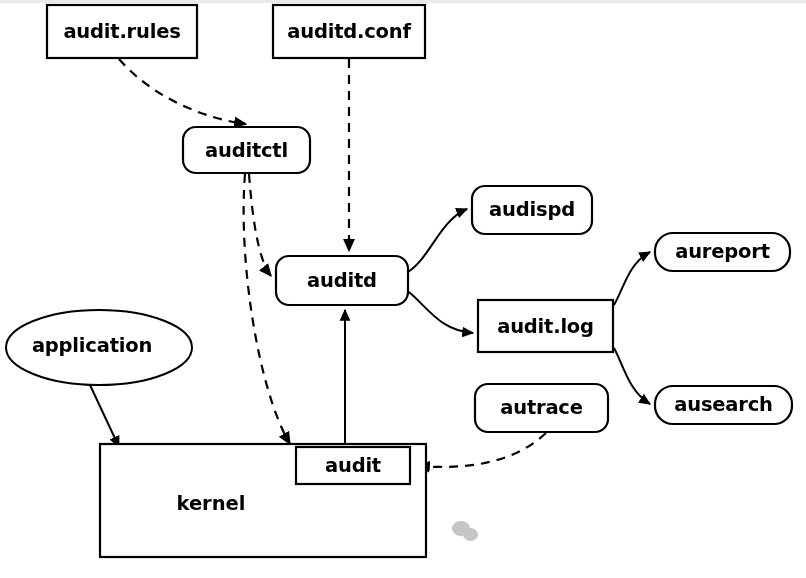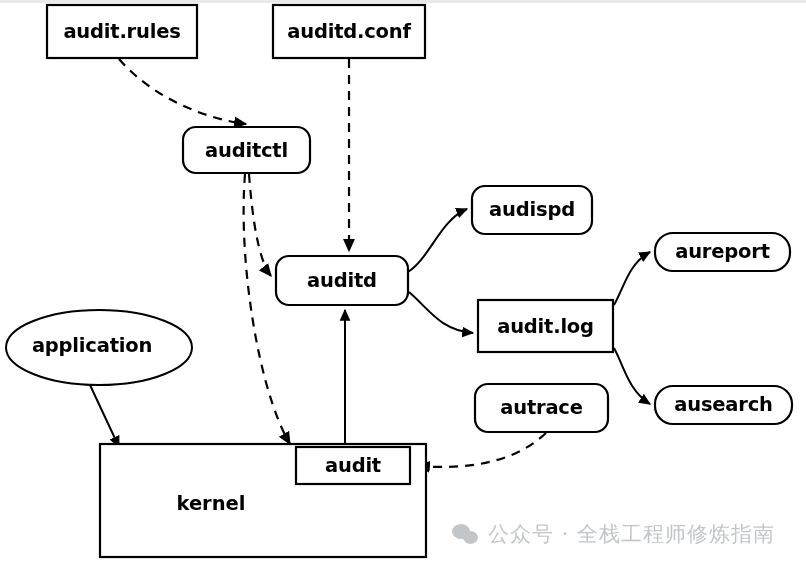--- a/index.html
+++ b/index.html
@@ -210,16 +210,15 @@
       <rect class="shape" x="296" y="447" width="114" height="37" rx="0"></rect>
       <text class="node-label" x="353" y="466">audit</text>
     </g>
 
     <text class="plain-label" x="211" y="504">kernel</text>
 
   </svg>
 
   <div class="watermark">
     <span class="wm-icon"></span>
-    <span>公众号 · 全栈工程师修炼指南</span>
   </div>
 
 </div>
 
 </body></html>

